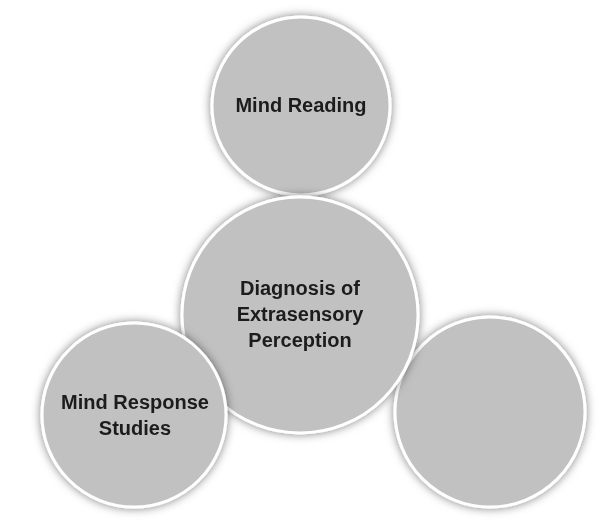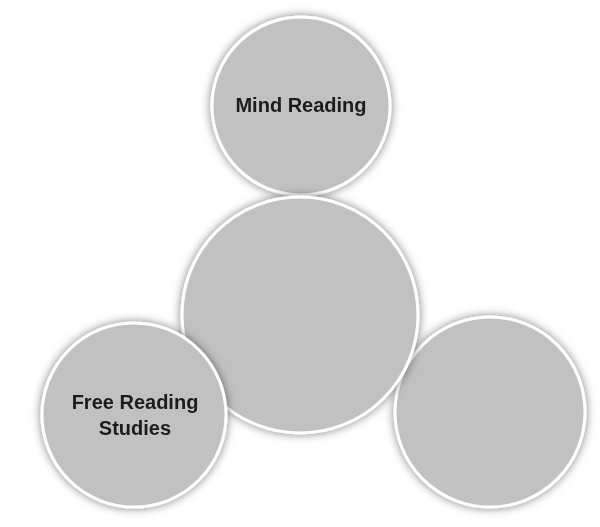--- a/index.html
+++ b/index.html
@@ -49,18 +49,21 @@
     </defs>
 
     <circle class="node-circle" cx="301" cy="106" r="89" filter="url(#ds)"></circle>
     <circle class="node-circle" cx="490" cy="412" r="95" filter="url(#ds)"></circle>
     <circle class="node-circle" cx="300" cy="315" r="118" filter="url(#ds)"></circle>
     <circle class="node-circle" cx="134" cy="415" r="92" filter="url(#ds)"></circle>
   </svg>
 
   <div class="node-label" style="left:301px; top:105px;">Mind Reading</div>
 
+  <div class="node-label" style="left:300px; top:314px;">Diagnosis of
+Extrasensory
+Perception</div>
 
-  <div class="node-label" style="left:135px; top:415px;">Free Reading
+  <div class="node-label" style="left:135px; top:415px;">Mind Response
 Studies</div>
 
 
 </div>
 
 </body></html>

